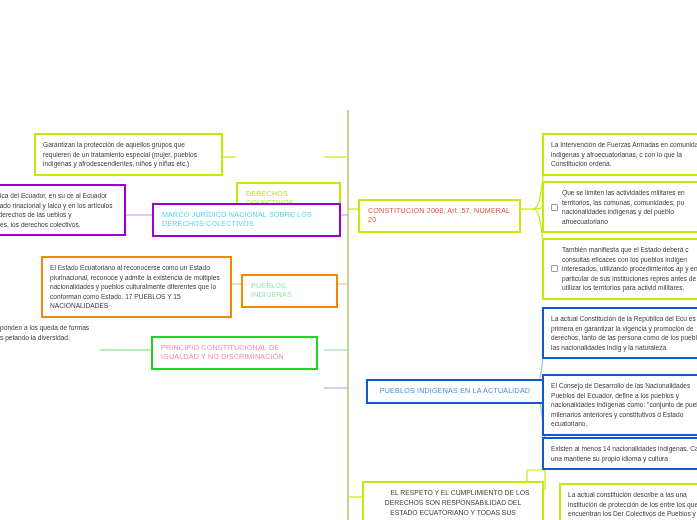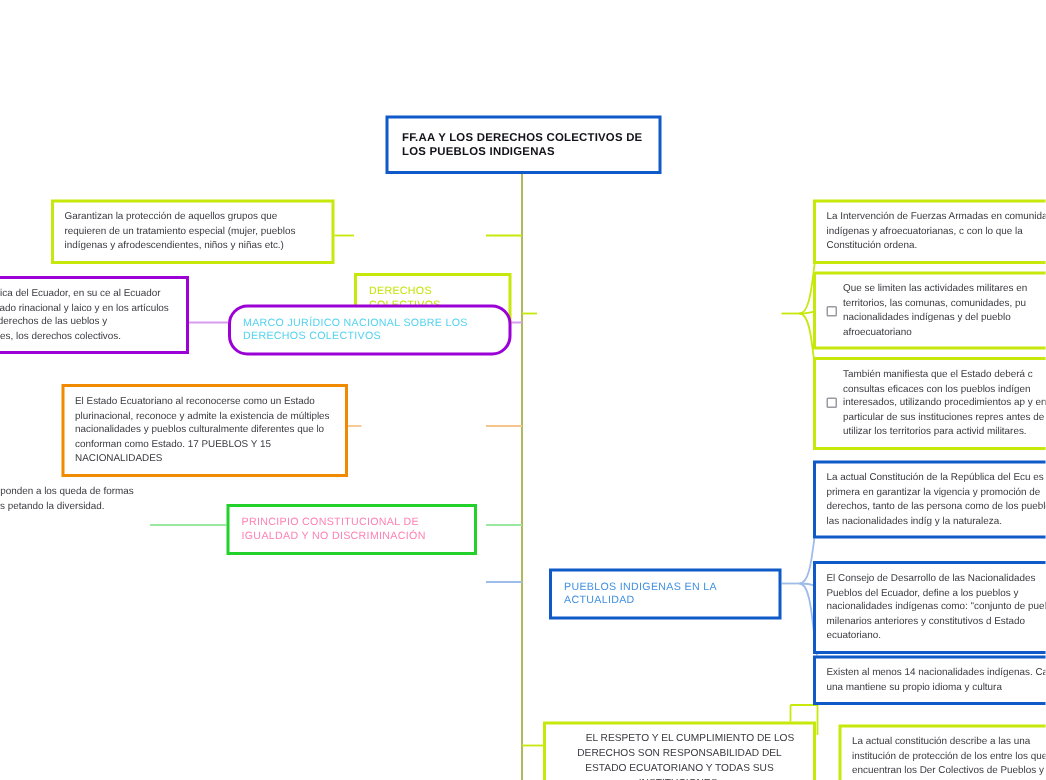--- a/index.html
+++ b/index.html
@@ -123,23 +123,20 @@
     <path d="M521,389 L533,389" stroke="#9dbce8" stroke-width="1.2" fill="none"></path>
     <path d="M533,389 C545,389 540,335 552,335" stroke="#9dbce8" stroke-width="1.2" fill="none"></path>
     <path d="M533,389 C545,389 542,392 552,392" stroke="#9dbce8" stroke-width="1.2" fill="none"></path>
     <path d="M533,389 C545,389 540,452 552,452" stroke="#9dbce8" stroke-width="1.2" fill="none"></path>
 
     <path d="M348,497 L362,497" stroke="#c7e80b" stroke-width="1.2" fill="none"></path>
     <path d="M545,490 L545,470 L527,470" stroke="#c7e80b" stroke-width="1.2" fill="none"></path>
     <path d="M527,470 L527,520" stroke="#c7e80b" stroke-width="1.2" fill="none"></path>
   </svg>
 
-  <div class="node n-root" style="left:257px; top:77px; width:184px;">
-    <span class="txt">FF.AA Y LOS DERECHOS COLECTIVOS DE LOS PUEBLOS INDIGENAS</span>
-  </div>
 
   <div class="node n-leaf l-lime" style="left:34px; top:133px; width:189px;">
     <span class="txt">Garantizan la protección de aquellos grupos que requieren de un tratamiento especial (mujer, pueblos indígenas y afrodescendientes, niños y niñas etc.)</span>
   </div>
 
   <div class="node n-leaf l-purple" style="left:-46px; top:184px; width:172px;">
     <span class="txt">de la República del Ecuador, en su ce al Ecuador como un Estado rinacional y laico y en los artículos 0 define los derechos de las ueblos y nacionalidades, los derechos colectivos.</span>
   </div>
 
   <div class="node n-leaf l-orange" style="left:41px; top:256px; width:191px;">
@@ -147,31 +144,37 @@
   </div>
 
   <div class="node n-leaf l-green" style="left:-52px; top:318px; width:152px; border-width:0 0 0 0; border-left:none;">
     <span class="txt">igualdad corresponden a los queda de formas para eliminar las petando la diversidad.</span>
   </div>
 
   <div class="node n-branch b-lime" style="left:236px; top:146px; width:105px;margin-top:36px;">
     <span class="txt">DERECHOS COLECTIVOS</span>
   </div>
 
-  <div class="node n-branch b-purple" style="left:152px; top:203px; width:189px;border-radius:13px;">
+  <div class="node n-branch b-purple" style="left:152px; top:203px; width:189px;">
     <span class="txt">MARCO JURÍDICO NACIONAL SOBRE LOS DERECHOS COLECTIVOS</span>
   </div>
 
-
+  <div class="node n-branch b-olive" style="left:358px; top:199px; width:163px;">
+    <span class="txt">CONSTITUCION 2008, Art..57, NUMERAL 20</span>
+  </div>
+
+  <div class="node n-branch b-orange" style="left:241px; top:274px; width:97px;">
+    <span class="txt">PUEBLOS INDIGENAS</span>
+  </div>
 
   <div class="node n-branch b-green" style="left:151px; top:336px; width:167px;">
     <span class="txt">PRINCIPIO CONSTITUCIONAL DE IGUALDAD Y NO DISCRIMINACIÓN</span>
   </div>
 
-  <div class="node n-branch b-blue" style="left:366px; top:379px; width:155px;">
+  <div class="node n-branch b-blue" style="left:366px; top:379px; width:178px;text-align:center;">
     <span class="txt">PUEBLOS INDIGENAS EN LA ACTUALIDAD</span>
   </div>
 
   <div class="node n-leaf l-lime" style="left:542px; top:133px; width:178px;">
     <span class="txt">La Intervención de Fuerzas Armadas en comunidades indígenas y afroecuatorianas, c con lo que la Constitución ordena.</span>
   </div>
 
   <div class="node n-leaf l-lime chk-leaf" style="left:542px; top:181px; width:178px;">
     <span class="chk"></span>
     <span class="txt">Que se limiten las actividades militares en territorios, las comunas, comunidades, pu nacionalidades indígenas y del pueblo afroecuatoriano</span>

